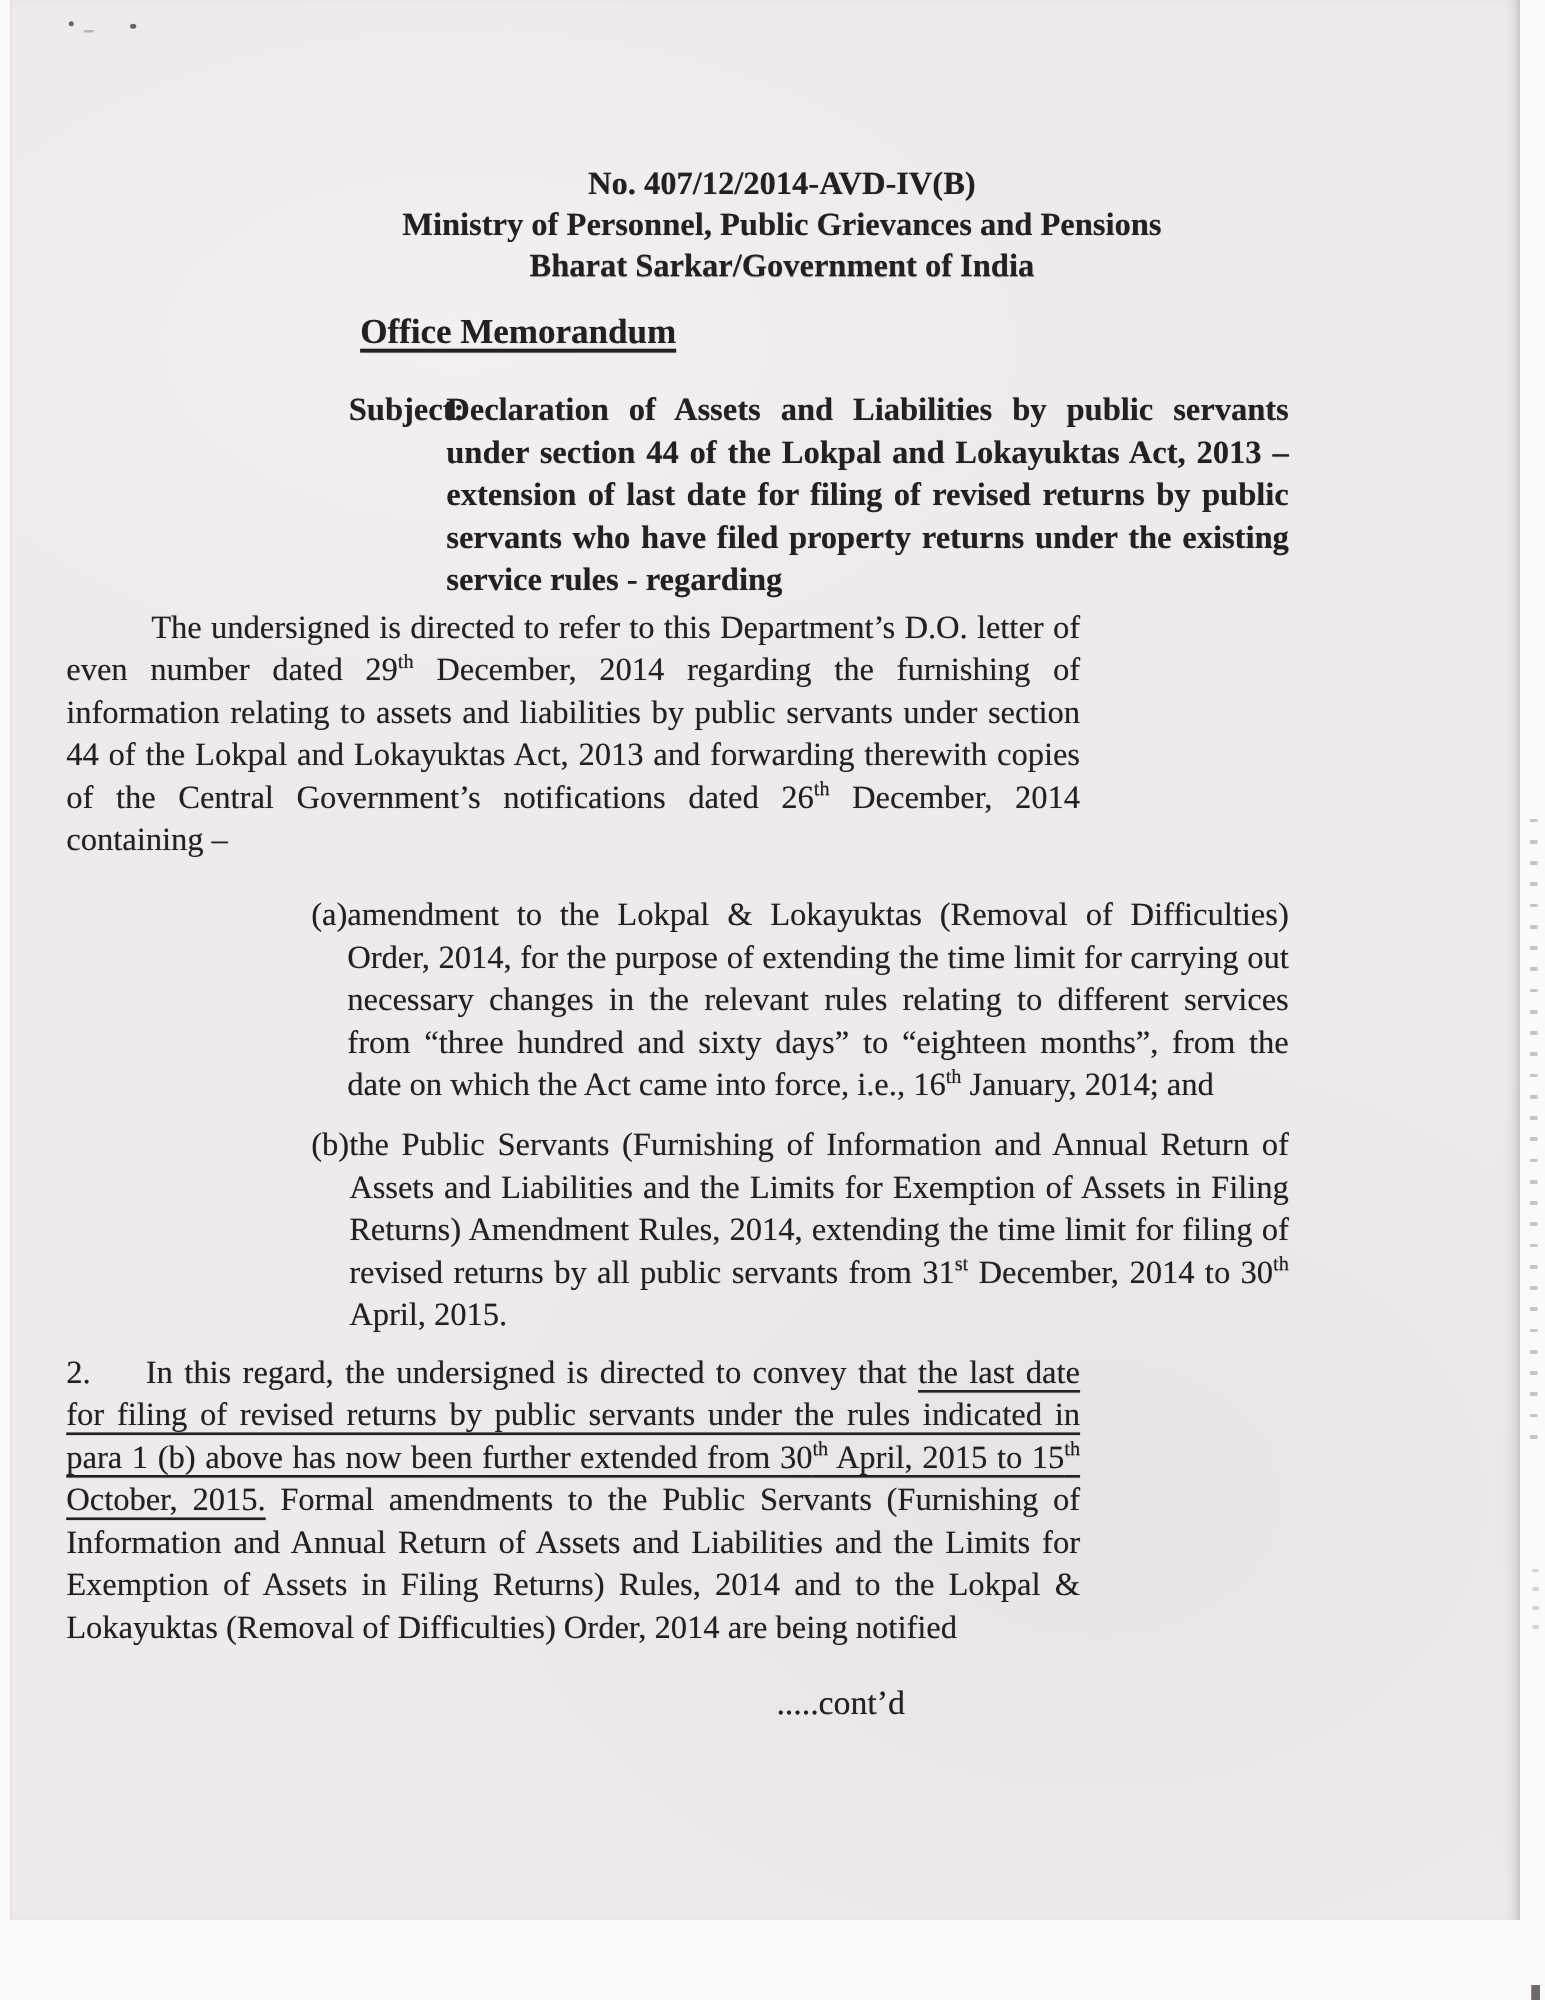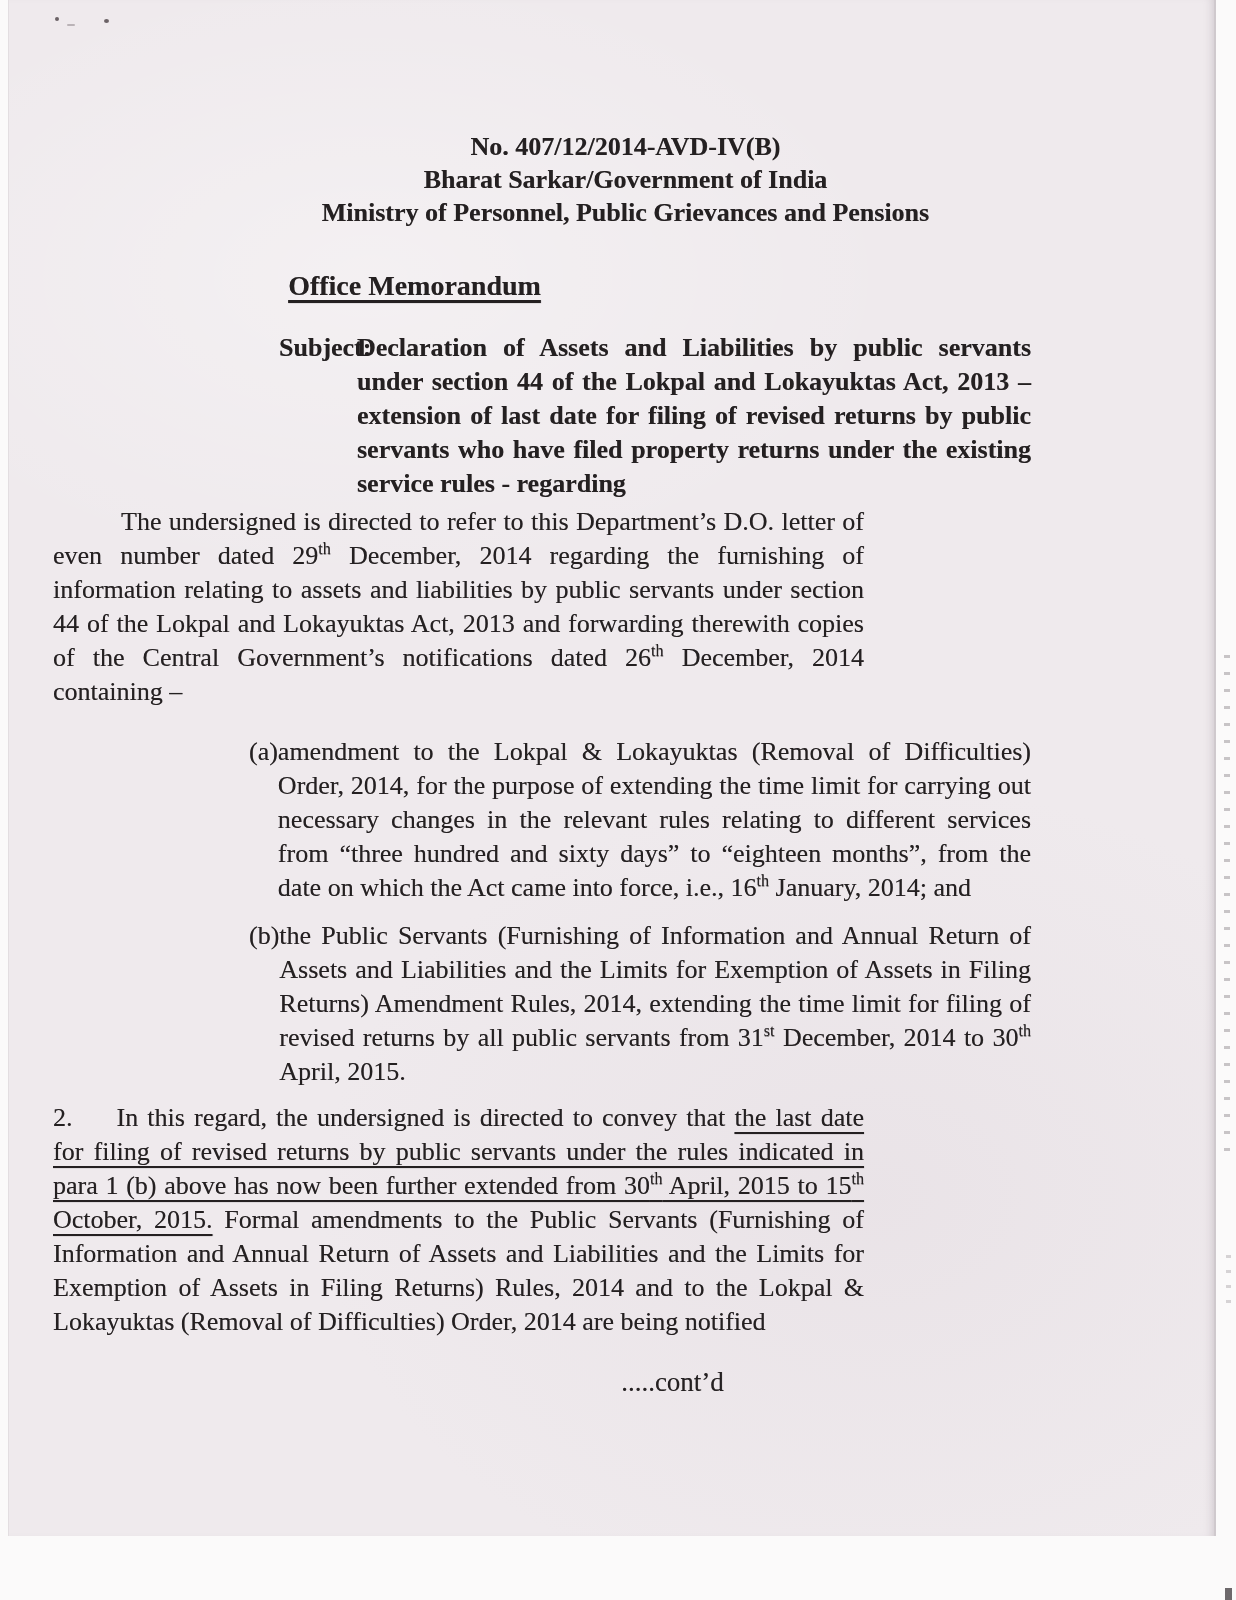--- a/index.html
+++ b/index.html
@@ -10,21 +10,21 @@
            radial-gradient(ellipse 900px 520px at 30% 18%, rgba(255,255,255,0.30), transparent 60%),
            radial-gradient(ellipse 860px 640px at 72% 78%, rgba(214,203,211,0.22), transparent 65%),
            #efeaed;
          border-left:1px solid #e3dee1;
          border-right:2px solid #cfc9cd;
          box-shadow: inset -8px 0 10px -7px rgba(140,130,138,0.35);}
   .ink{color:#242021;text-shadow:0.2px 0.2px 0.6px rgba(36,32,33,0.45);}
   .content{margin-left:211px;width:811px;}
   .doc-header{margin-top:130px;text-align:center;font-weight:bold;font-size:26px;line-height:33px;}
   .dateline{margin-top:22px;text-align:right;font-weight:bold;font-size:27px;line-height:34px;}
-  .memo-title{margin:40px 0 0 0;text-align:center;font-weight:bold;font-size:28px;line-height:34px;}
+  .memo-title{margin:20px 0 0 0;text-align:center;font-weight:bold;font-size:28px;line-height:34px;}
   .memo-title .u-title{text-decoration:underline;text-decoration-thickness:2.5px;text-underline-offset:5px;}
   sup{font-size:0.62em;line-height:0;vertical-align:super;}
   .subject{position:relative;margin:28px 0 0 270px;width:752px;padding-left:78px;box-sizing:border-box;
            font-weight:bold;font-size:26px;line-height:34px;text-align:justify;}
   .subject .subj-label{position:absolute;left:0;top:0;}
   .bodytext{font-size:26px;line-height:34px;text-align:justify;margin-left:44px;}
   .para1{margin-top:4px;text-indent:68px;}
   .list-item{display:flex;margin:8px 0 0 240px;width:782px;}
   .list-item .marker{flex:0 0 28px;font-size:26px;line-height:34px;}
   .list-item .item-text{width:754px;}
@@ -50,22 +50,22 @@
 
 <div class="canvas">
   <div class="paper ink">
 
     <div class="speck s1"></div>
     <div class="speck s2"></div>
     <div class="speck s3"></div>
 
     <header class="doc-header content">
       <div>No. 407/12/2014-AVD-IV(B)</div>
+      <div>Ministry of Personnel, Public Grievances and Pensions</div>
       <div>Bharat Sarkar/Government of India</div>
-      <div>Ministry of Personnel, Public Grievances and Pensions</div>
     </header>
 
 
     <h1 class="memo-title content"><span class="u-title">Office Memorandum</span></h1>
 
     <div class="subject">
       <span class="subj-label">Subject:</span>
       <span>Declaration of Assets and Liabilities by public servants under section 44 of the Lokpal and Lokayuktas Act, 2013 – extension of last date for filing of revised returns by public servants who have filed property returns under the existing service rules - regarding</span>
     </div>
 

